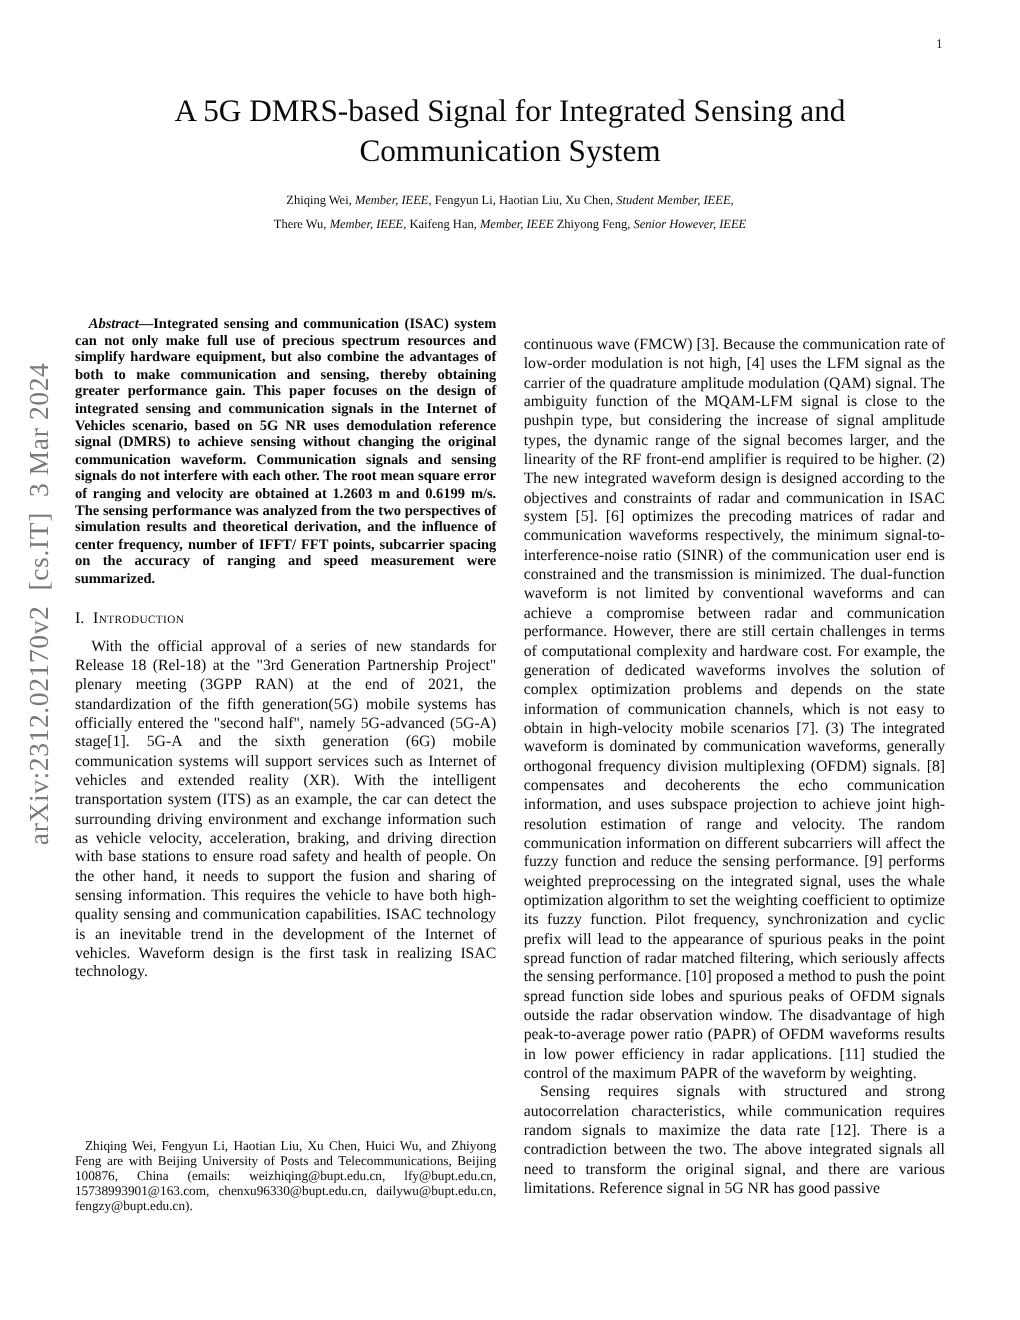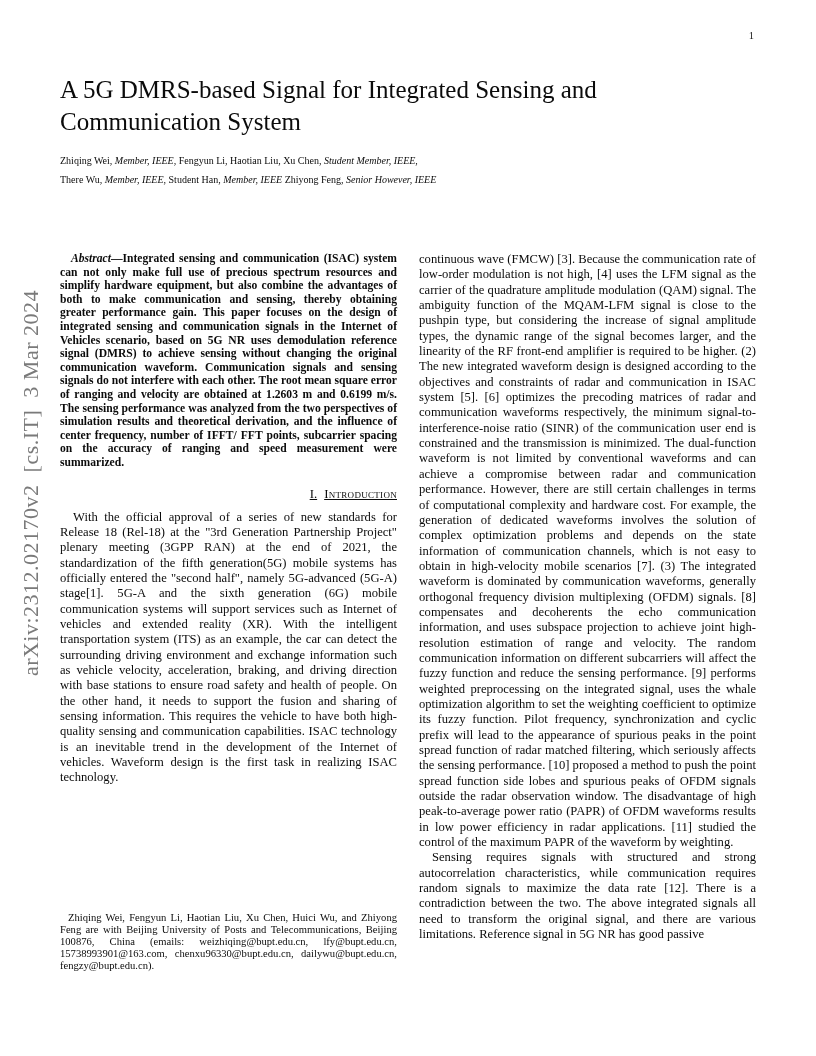--- a/index.html
+++ b/index.html
@@ -23,45 +23,45 @@
     writing-mode: vertical-rl;
     transform: rotate(180deg);
     white-space: pre;
     font-size: 22px;
     letter-spacing: 0.5px;
     color: #7a7a7a;
   }
 
   .title-block {
     position: absolute; left: 60px; top: 74px; width: 696px;
+    text-align: center;
   }
   .title-block h1 {
     margin: 0; font-weight: normal;
     font-size: 25px; line-height: 32px;
   }
   .authors { margin-top: 13px; font-size: 10px; line-height: 19px; }
   .italic { font-style: italic; }
 
   .col { position: absolute; top: 252px; width: 337px; }
   .col-left  { left: 60px; }
-  .col-right { left: 419px; }
+  .col-right { left: 419px; margin-top: 16px; }
 
   .abstract {
     margin: 0; font-weight: bold;
     font-size: 11.6px; line-height: 13.6px;
     text-align: justify; text-indent: 11px;
   }
   .index-terms { margin-top: 9px; }
   .lead { font-style: italic; }
 
   .section-heading {
     margin: 17px 0 8px 0;
     font-weight: normal; font-size: 12.8px;
-    text-align: right;
-    text-decoration: underline;
+    text-align: left;
   }
   .section-heading .sc { font-variant: small-caps; margin-left: 7px; letter-spacing: 0.3px; }
 
   .body-par {
     margin: 0;
     font-size: 12.6px; line-height: 15.35px;
     text-align: justify;
   }
   .indent { text-indent: 13px; }
 
@@ -78,21 +78,21 @@
 <div class="page">
 
   <div class="page-number">1</div>
 
   <div class="arxiv-watermark">arXiv:2312.02170v2  [cs.IT]  3 Mar 2024</div>
 
   <header class="title-block">
     <h1>A 5G DMRS-based Signal for Integrated Sensing and Communication System</h1>
     <div class="authors">
       <div class="author-line"><span>Zhiqing Wei, </span><span class="italic">Member, IEEE</span><span>, Fengyun Li, Haotian Liu, Xu Chen, </span><span class="italic">Student Member, IEEE</span><span>,</span></div>
-      <div class="author-line"><span>There Wu, </span><span class="italic">Member, IEEE</span><span>, Student Han, </span><span class="italic">Member, IEEE</span><span> Zhiyong Feng, </span><span class="italic">Senior However, IEEE</span></div>
+      <div class="author-line"><span>There Wu, </span><span class="italic">Member, IEEE</span><span>, Kaifeng Han, </span><span class="italic">Member, IEEE</span><span> Zhiyong Feng, </span><span class="italic">Senior However, IEEE</span></div>
     </div>
   </header>
 
   <section class="col col-left">
     <p class="abstract"><span class="lead">Abstract</span><span>—Integrated sensing and communication (ISAC) system can not only make full use of precious spectrum resources and simplify hardware equipment, but also combine the advantages of both to make communication and sensing, thereby obtaining greater performance gain. This paper focuses on the design of integrated sensing and communication signals in the Internet of Vehicles scenario, based on 5G NR uses demodulation reference signal (DMRS) to achieve sensing without changing the original communication waveform. Communication signals and sensing signals do not interfere with each other. The root mean square error of ranging and velocity are obtained at 1.2603 m and 0.6199 m/s. The sensing performance was analyzed from the two perspectives of simulation results and theoretical derivation, and the influence of center frequency, number of IFFT/ FFT points, subcarrier spacing on the accuracy of ranging and speed measurement were summarized.</span></p>
 
 
     <h2 class="section-heading"><span>I.</span><span class="sc">Introduction</span></h2>
 
     <p class="body-par indent">With the official approval of a series of new standards for Release 18 (Rel-18) at the "3rd Generation Partnership Project" plenary meeting (3GPP RAN) at the end of 2021, the standardization of the fifth generation(5G) mobile systems has officially entered the "second half", namely 5G-advanced (5G-A) stage[1]. 5G-A and the sixth generation (6G) mobile communication systems will support services such as Internet of vehicles and extended reality (XR). With the intelligent transportation system (ITS) as an example, the car can detect the surrounding driving environment and exchange information such as vehicle velocity, acceleration, braking, and driving direction with base stations to ensure road safety and health of people. On the other hand, it needs to support the fusion and sharing of sensing information. This requires the vehicle to have both high-quality sensing and communication capabilities. ISAC technology is an inevitable trend in the development of the Internet of vehicles. Waveform design is the first task in realizing ISAC technology.</p>

